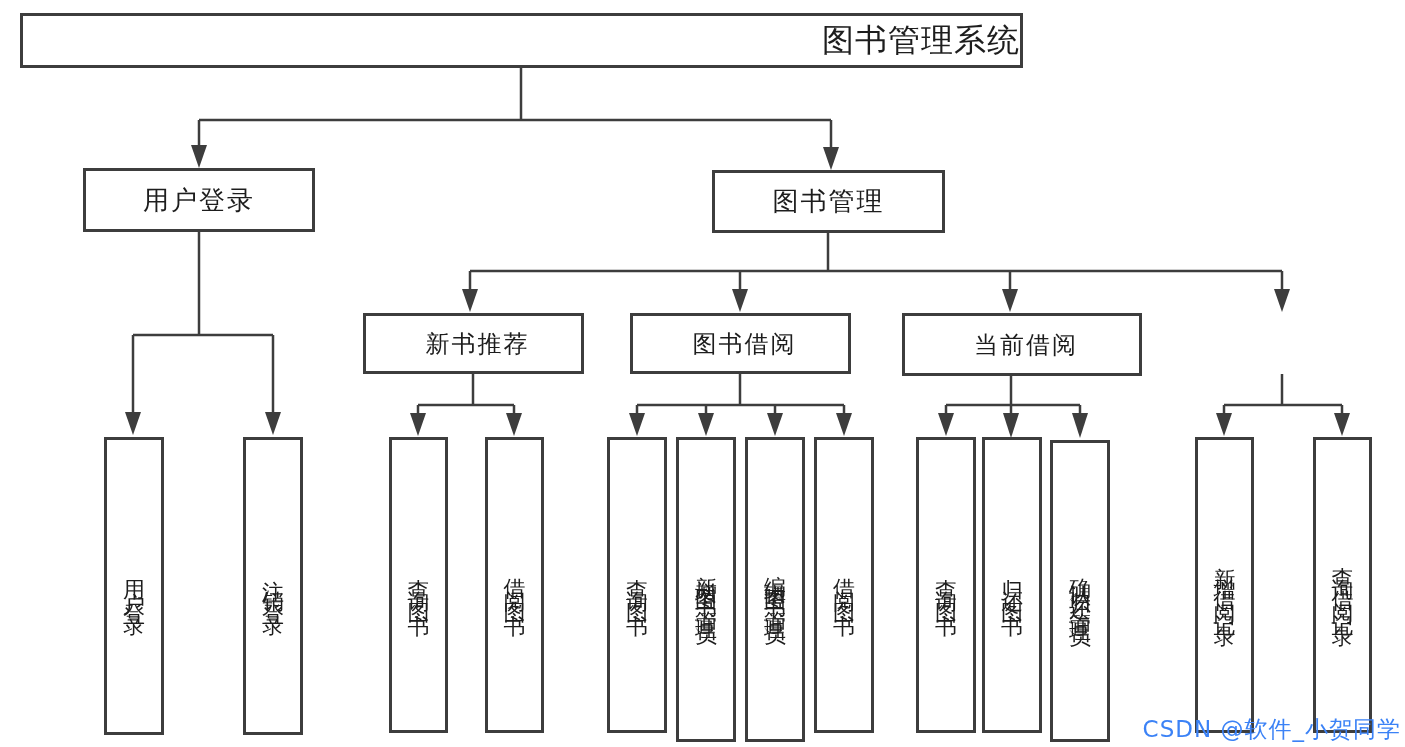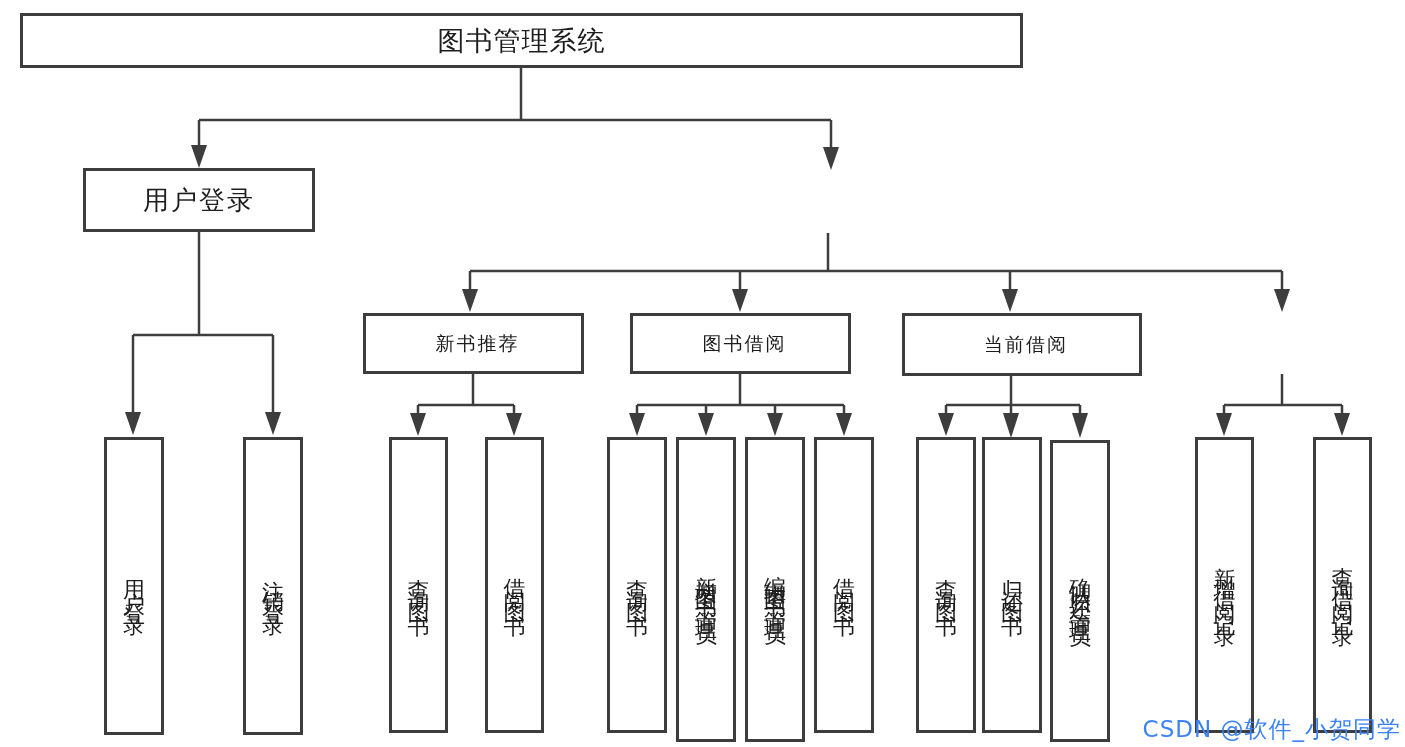--- a/index.html
+++ b/index.html
@@ -16,23 +16,23 @@
   .box {
     position: absolute;
     box-sizing: border-box;
     border: 3px solid #3d3d3d;
     background: #ffffff;
     display: flex;
     align-items: center;
     justify-content: center;
     text-align: center;
   }
-  .root  { font-size: 27px; letter-spacing: 1px; }
+  .root  { font-size: 32px; letter-spacing: 1px; justify-content: flex-end; }
   .lvl2  { font-size: 26px; letter-spacing: 2px; }
-  .lvl3  { font-size: 19px; letter-spacing: 2px; padding-left: 8px; }
+  .lvl3  { font-size: 24px; letter-spacing: 2px; padding-left: 8px; }
   .leaf span {
     writing-mode: vertical-rl;
     text-orientation: mixed;
     font-size: 22px;
     letter-spacing: 12px;
     line-height: 1.0;
   }
   .leaf.tight span { letter-spacing: 7px; }
   .watermark {
     position: absolute;
@@ -115,20 +115,23 @@
     </g>
   </svg>
 
   <div class="box root" style="left:20px; top:13px; width:1003px; height:55px;">
     <span>图书管理系统</span>
   </div>
 
   <div class="box lvl2" style="left:83px; top:168px; width:232px; height:64px;">
     <span>用户登录</span>
   </div>
+  <div class="box lvl2" style="left:712px; top:170px; width:233px; height:63px;">
+    <span>图书管理</span>
+  </div>
 
   <div class="box lvl3" style="left:363px; top:313px; width:221px; height:61px;">
     <span>新书推荐</span>
   </div>
   <div class="box lvl3" style="left:630px; top:313px; width:221px; height:61px;">
     <span>图书借阅</span>
   </div>
   <div class="box lvl3" style="left:902px; top:313px; width:240px; height:63px;">
     <span>当前借阅</span>
   </div>

